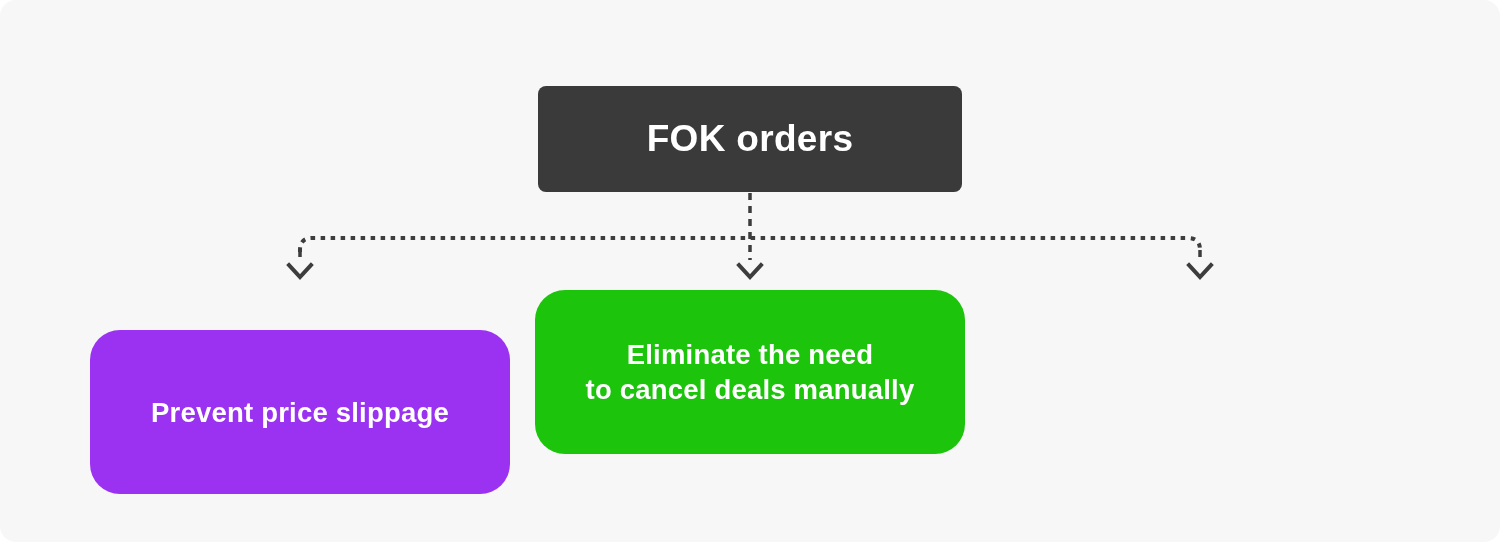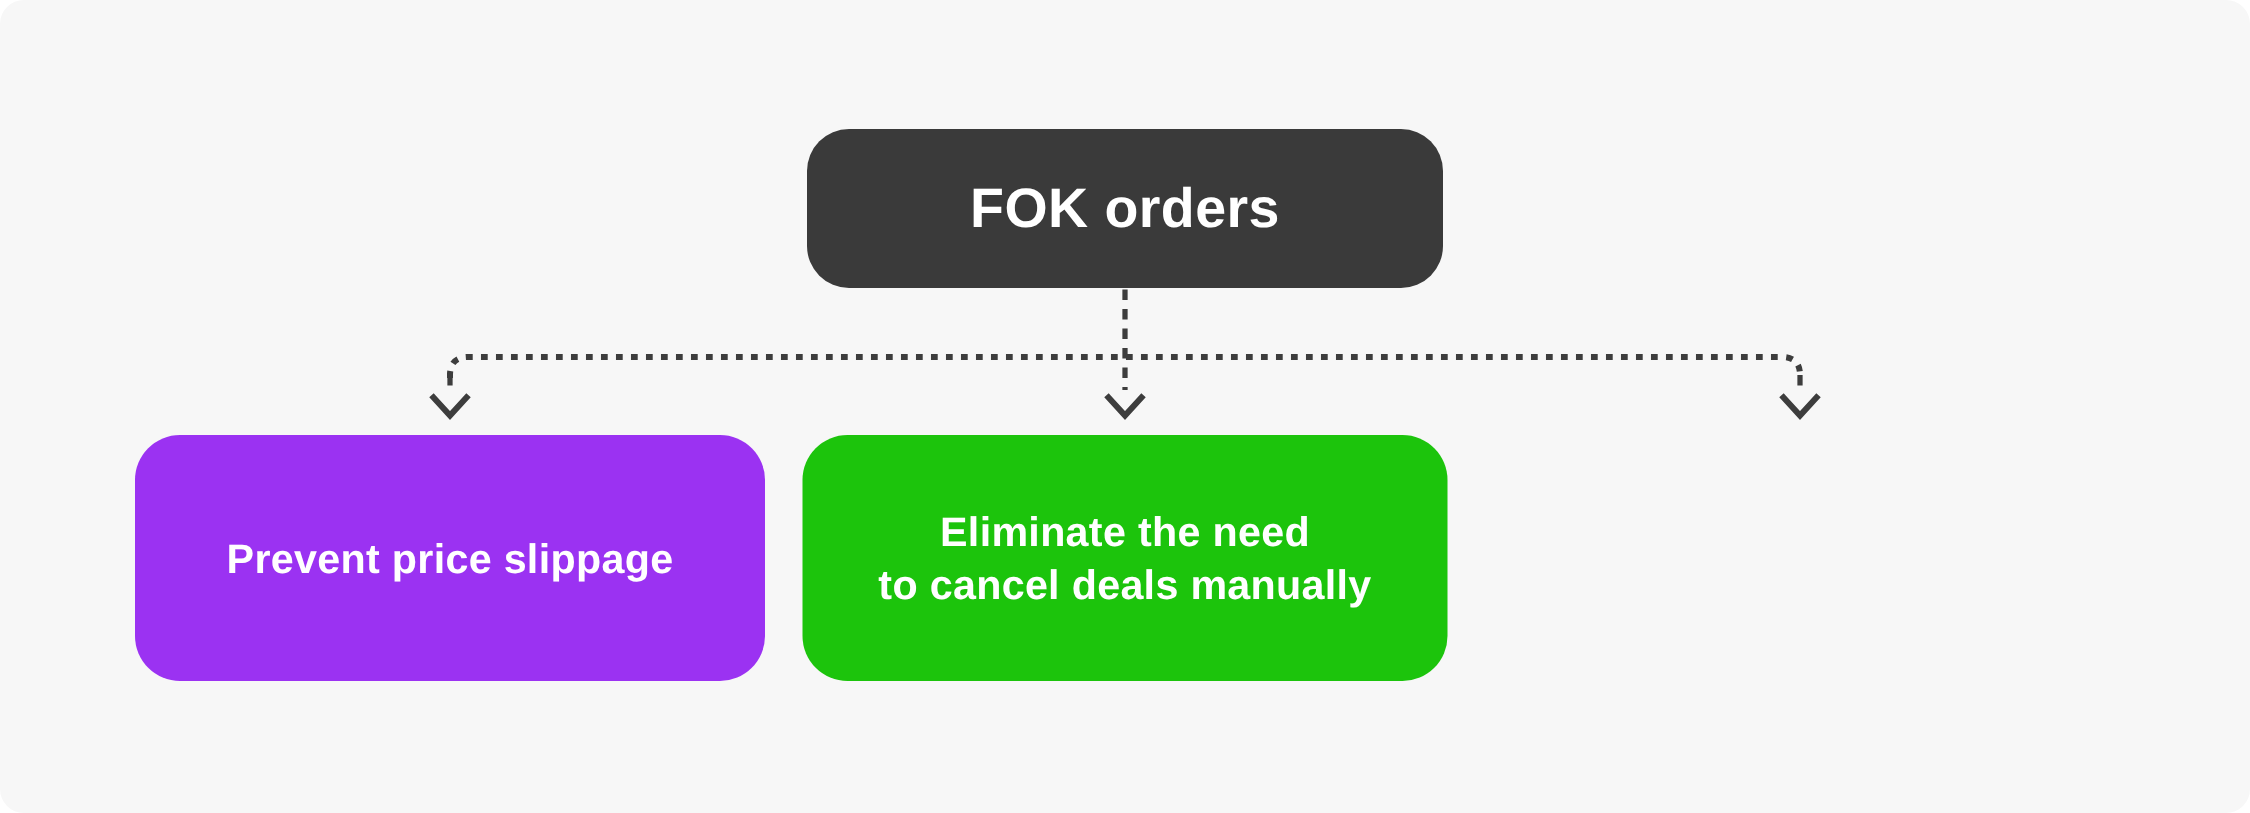--- a/index.html
+++ b/index.html
@@ -16,21 +16,21 @@
     border-radius: 16px;
     overflow: hidden;
   }
   .root-node {
     position: absolute;
     left: 538px;
     top: 86px;
     width: 424px;
     height: 106px;
     background: var(--root-box, #3A3A3A);
-    border-radius: 28px;
+    border-radius: 8px;
     display: flex;
     align-items: center;
     justify-content: center;
   }
   .root-node .label {
     color: var(--text, #FFFFFF);
     font-size: 37px;
     font-weight: 700;
     letter-spacing: 0.3px;
   }
@@ -48,21 +48,21 @@
     border-radius: 30px;
     display: flex;
     flex-direction: column;
     align-items: center;
     justify-content: center;
     text-align: center;
   }
   .branch-node.pos-left   { left: 90px;  width: 420px; }
   .branch-node.pos-center { left: 535px; width: 430px; }
   .branch-node.pos-right  { left: 990px; width: 420px; }
-  .branch-node.color-purple { background: var(--purple-box, #9B32F2); }
+  .branch-node.color-purple { background: var(--purple-box, #9B32F2); margin-top: 40px; }
   .branch-node.color-green  { background: var(--green-box, #1CC40C); }
   .branch-node .line {
     color: var(--text, #FFFFFF);
     font-size: 27.5px;
     font-weight: 700;
     line-height: 35px;
     letter-spacing: 0.2px;
   }
 </style>
 </head>

